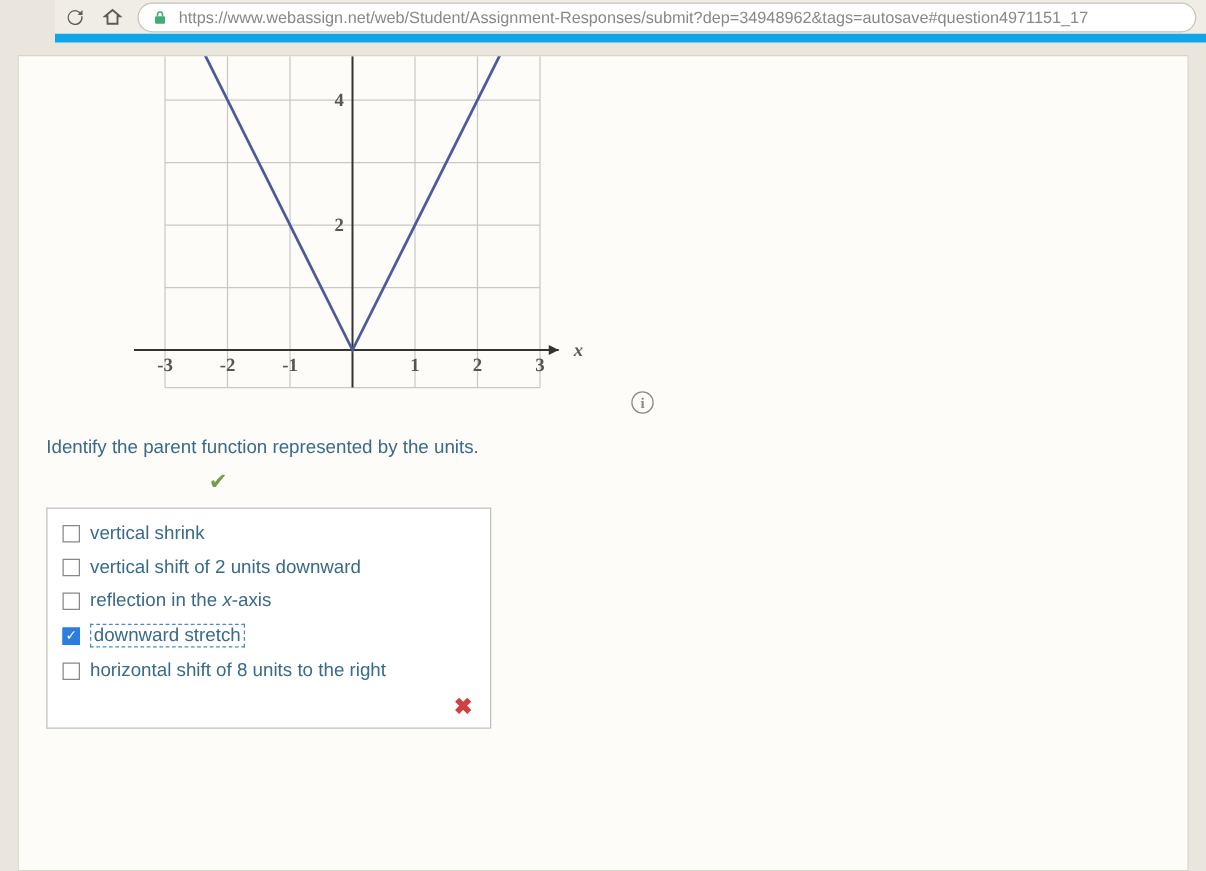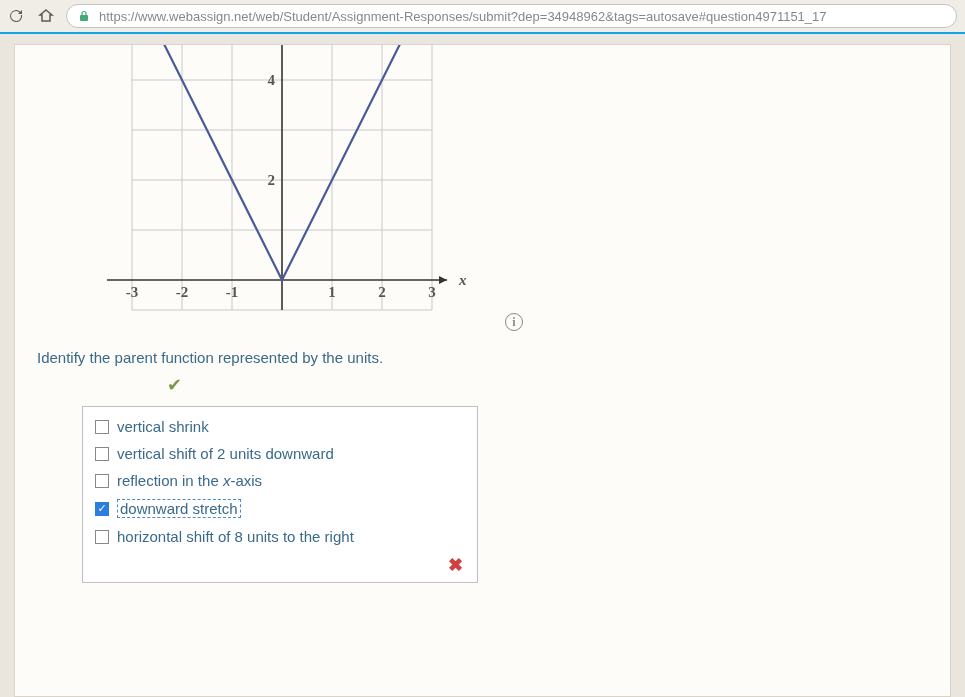--- a/index.html
+++ b/index.html
@@ -1,38 +1,38 @@
 <!DOCTYPE html>
 <html><head>
   <meta charset="utf-8">
   <style>
     * { margin: 0; padding: 0; box-sizing: border-box; }
     body { font-family: Arial, Helvetica, sans-serif; background: #eae6dd; width: 965px; height: 697px; overflow: hidden; }
     
-    .browser-bar { height: 34px; background: #f0ede6; border-bottom: 2px solid #0ea5e9; display: flex; align-items: center; padding: 0 8px; gap: 12px; }
+    .browser-bar { height: 34px; background: #f0ede6; border-bottom: 7px solid #0ea5e9; display: flex; align-items: center; padding: 0 8px; gap: 12px; margin-left: 44px; }
     .nav-icons { display: flex; gap: 14px; color: #5a5a5a; }
     .nav-icon { width: 16px; height: 16px; display: flex; align-items: center; justify-content: center; cursor: pointer; }
     .url-bar { flex: 1; background: #fff; border: 1px solid #c8c4ba; border-radius: 14px; height: 24px; display: flex; align-items: center; padding: 0 10px; gap: 8px; color: #888; font-size: 13px; }
     .site-icon { width: 14px; height: 14px; color: #4a7; font-size: 11px; display:flex; align-items:center; justify-content:center; }
     
     .page { background: #fdfcf8; margin: 10px 14px; border: 1px solid #d8d4ca; height: 653px; padding: 0 22px; position: relative; }
     
     .graph-wrap { position: relative; margin-left: 70px; margin-top: 0; width: 380px; }
     .graph-svg { display: block; }
     .info-icon { position: absolute; right: -36px; bottom: 4px; width: 18px; height: 18px; border: 1.5px solid #8a8a8a; border-radius: 50%; color: #8a8a8a; font-size: 12px; font-weight: bold; display: flex; align-items: center; justify-content: center; cursor: pointer; font-family: Georgia, serif; }
     
     .q-text { color: #3a6a8a; font-size: 15px; margin: 14px 0 10px 0; font-weight: 500; }
     
     .answer-row { display: flex; align-items: center; gap: 8px; margin-bottom: 4px; }
     .fx-label { color: #555; font-style: italic; font-size: 15px; }
     .answer-box { border: 1px solid #b0b0b0; background: #fff; width: 120px; height: 30px; padding: 4px 8px; font-size: 15px; color: #333; display: flex; align-items: center; box-shadow: inset 0 1px 2px rgba(0,0,0,0.08); }
     .feedback { color: #7a9a4a; font-size: 14px; font-weight: bold; margin-left: 18px; }
     .check { color: #7a9a4a; font-size: 18px; margin-left: 130px; margin-top: -2px; }
     
-    .checkbox-group { border: 1px solid #c0c0c0; background: #fff; width: 396px; margin-top: 10px; padding: 6px 0 4px 0; margin-left: 45px; }
+    .checkbox-group { border: 1px solid #c0c0c0; background: #fff; width: 356px; margin-top: 10px; padding: 6px 0 4px 0; }
     .checkbox-row { display: flex; align-items: center; padding: 5px 12px; gap: 8px; color: #3a6a8a; font-size: 15px; }
     .cb { width: 14px; height: 14px; border: 1.5px solid #888; background: #fff; display: inline-flex; align-items: center; justify-content: center; font-size: 11px; }
     .cb.checked { background: #2b7de0; border-color: #2b7de0; color: #fff; }
     .checkbox-row.sel .label-text { border: 1px dashed #4a8ac8; padding: 0 2px; }
     .x-mark { text-align: right; padding: 4px 14px 2px 0; color: #d04040; font-size: 18px; font-weight: bold; }
     .ital { font-style: italic; }
   </style>
 </head>
 <body>
 

